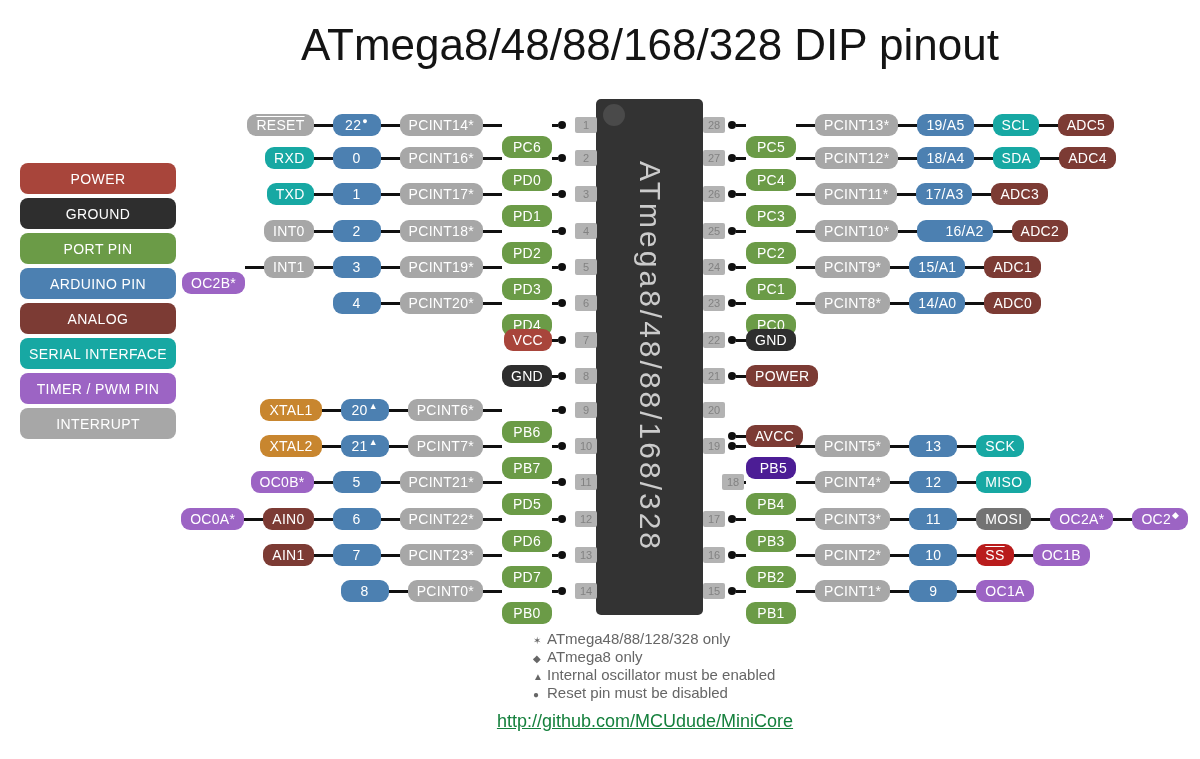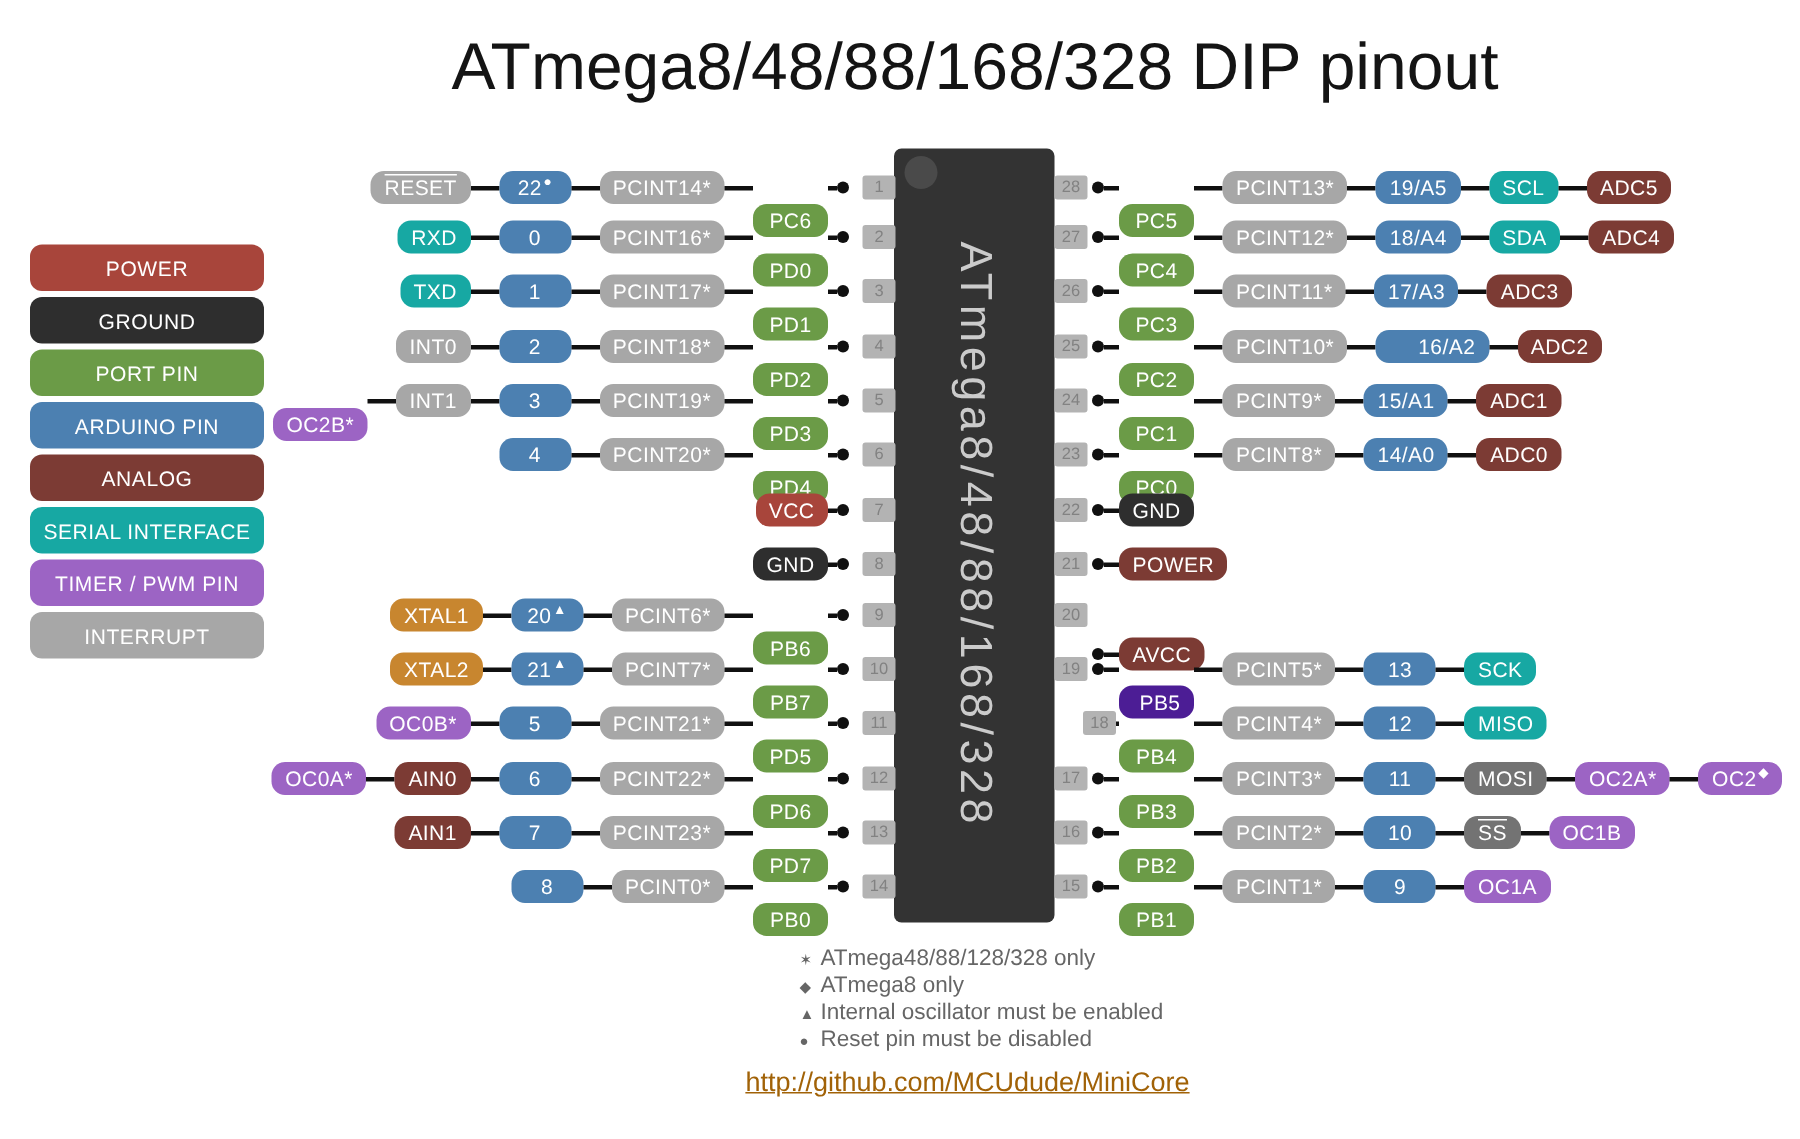--- a/index.html
+++ b/index.html
@@ -46,21 +46,21 @@
   .w-mid{width:19px;} .w-endl{width:6px;} .w-endr{width:10px;}
   .dot{width:8px;height:8px;border-radius:50%;background:#101010;flex:none;}
 
   
   .footnotes{position:absolute;left:533px;top:630px;color:#666;font-size:15px;}
   .fn{display:flex;align-items:baseline;line-height:18px;height:18px;}
   .fn-sym{width:14px;flex:none;font-size:10px;color:#666;text-align:left;}
 
   
   .urlwrap{position:absolute;top:711px;left:95px;width:1100px;text-align:center;}
-  .urlwrap a{color:#a16207;font-size:18px;}
+  .urlwrap a{color:#15803d;font-size:18px;}
 </style>
 </head>
 <body>
 
 <div id="stage">
 
   <div class="title">ATmega8/48/88/168/328 DIP pinout</div>
 
   <div class="legend" id="legend">
       <div class="legend-item" style="background: rgb(168, 69, 59);">
@@ -559,21 +559,21 @@
         </div>
         <div class="wire w-mid"></div>
         <div class="pinbox" style="background: rgb(167, 167, 167);">
           <span class="lbl">PCINT2*</span>
         </div>
         <div class="wire w-mid"></div>
         <div class="pinbox num" style="background: rgb(76, 128, 177);">
           <span class="lbl">10</span>
         </div>
         <div class="wire w-mid"></div>
-        <div class="pinbox" style="background: #737373;">
+        <div class="pinbox" style="background: #b91c1c;">
           <span class="lbl overline">SS</span>
         </div>
         <div class="wire w-mid"></div>
         <div class="pinbox" style="background: rgb(156, 100, 196);">
           <span class="lbl">OC1B</span>
         </div>
       </div>
       <div class="row row-right" style="top: 579px;">
         <div class="dot"></div>
         <div class="wire w-endr"></div>

